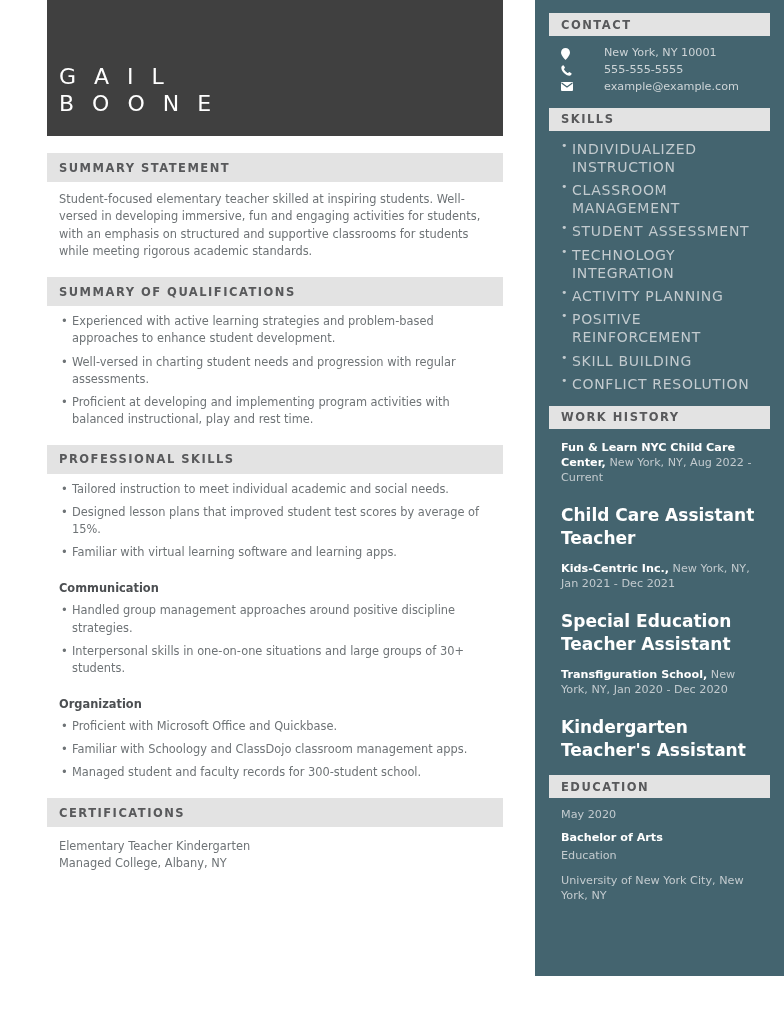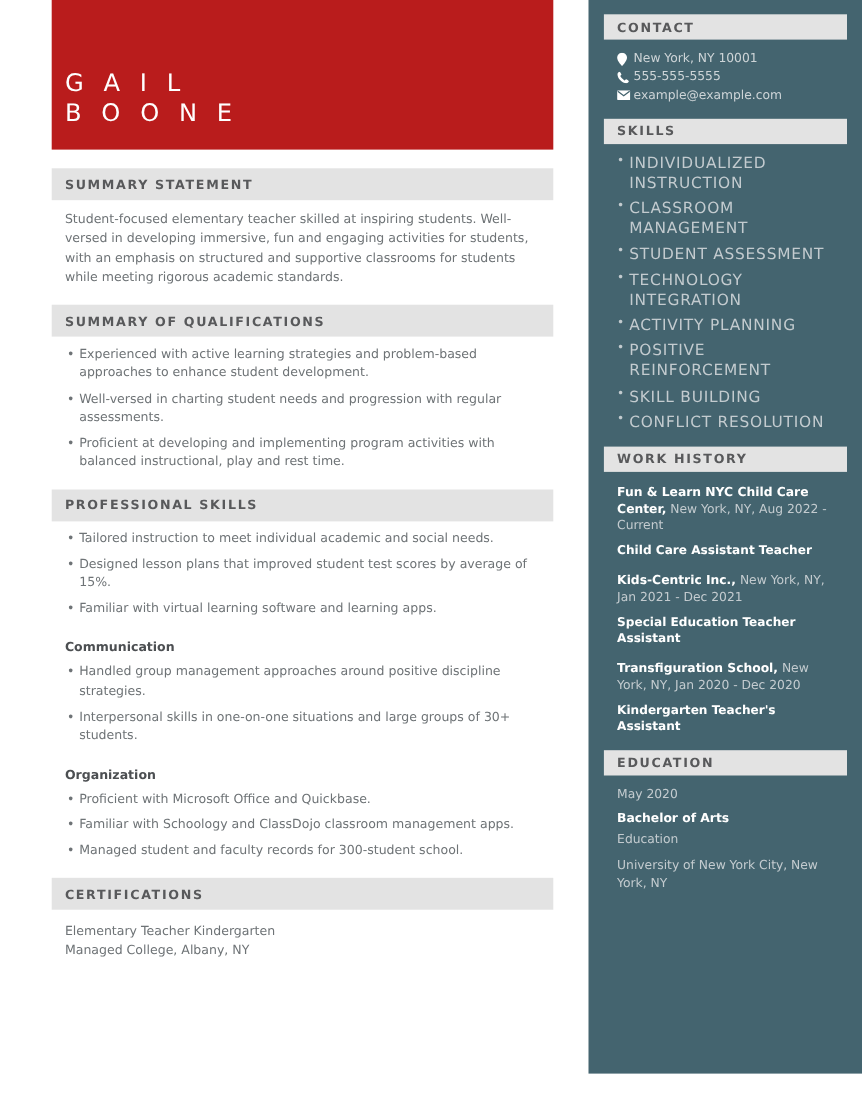--- a/index.html
+++ b/index.html
@@ -29,21 +29,21 @@
 
   
   .main {
     position: absolute;
     left: 47px;
     top: 0;
     width: 456px;
   }
 
   .name-block {
-    background: #b91c1c;
+    background: #404040;
     height: 136px;
     box-sizing: border-box;
     padding: 0 0 18px 12px;
     display: flex;
     flex-direction: column;
     justify-content: flex-end;
   }
   .name-line {
     color: #ffffff;
     font-size: 22px;
@@ -128,20 +128,21 @@
     font-size: 11.5px;
     font-weight: bold;
     letter-spacing: 1.5px;
   }
 
   .contact-list { padding: 10px 0 0 12px; }
   .contact-row {
     display: flex;
     align-items: flex-start;
     margin-bottom: 2px;
+    gap: 28px;
   }
   .c-icon {
     width: 15px;
     flex: 0 0 15px;
     display: flex;
     justify-content: flex-start;
     align-items: center;
     padding-top: 2px;
   }
   .c-icon svg { display: block; }
@@ -179,23 +180,23 @@
   .job { padding: 0 6px 0 12px; margin-top: 11px; }
   .job-line {
     font-size: 11.2px;
     line-height: 1.35;
     color: #c3cbcf;
   }
   .job-line b { color: #ffffff; font-weight: bold; }
   .job-title {
     color: #ffffff;
     font-weight: bold;
-    font-size: 11px;
+    font-size: 17px;
     line-height: 1.35;
-    margin-top: 9px;
+    margin-top: 19px;
   }
 
   .edu { padding: 0 6px 0 12px; }
   .edu-line {
     color: #c3cbcf;
     font-size: 11.2px;
     line-height: 1.38;
     margin-top: 9px;
   }
   .edu-line.bold { color: #ffffff; font-weight: bold; margin-top: 7px; }

